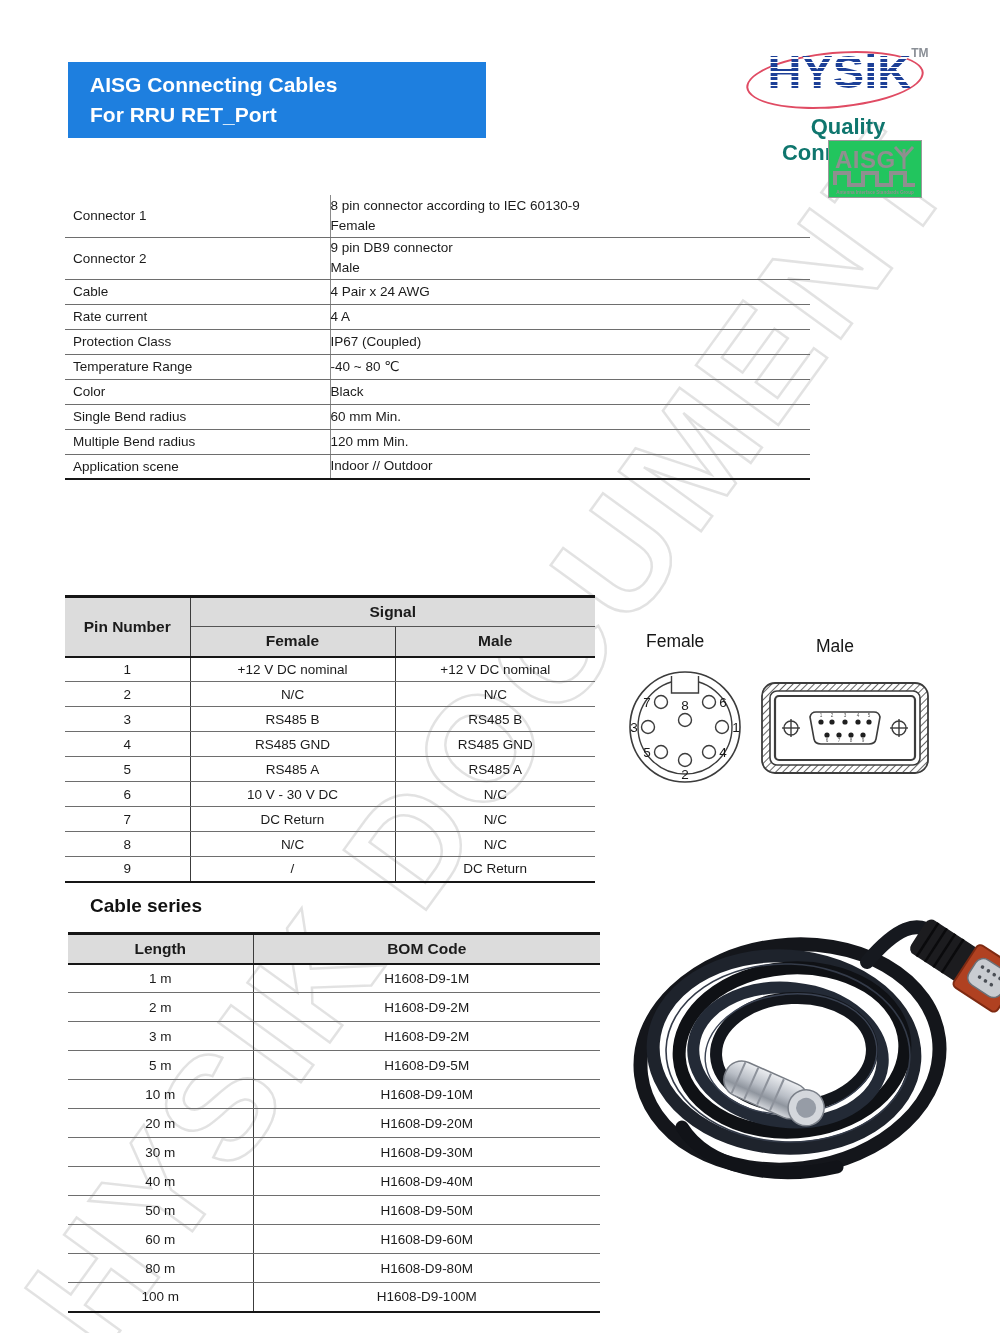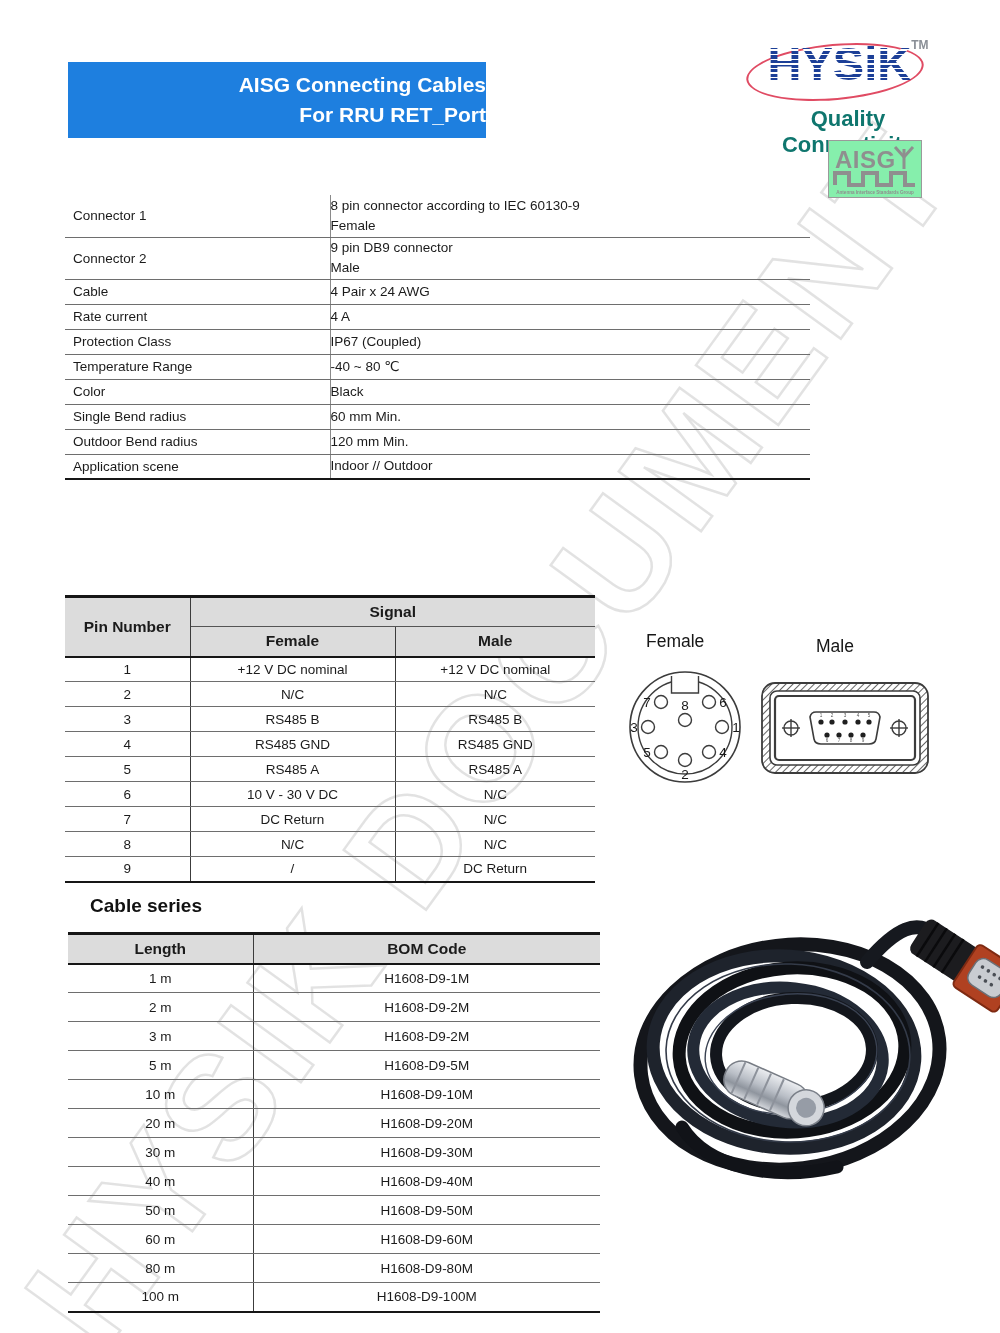--- a/index.html
+++ b/index.html
@@ -14,41 +14,41 @@
   .watermark {
     position:absolute; left:490px; top:735px; z-index:0;
     transform:translate(-50%,-50%) rotate(-54deg);
     font-size:148px; font-weight:bold; letter-spacing:8px; white-space:nowrap;
     color:transparent; -webkit-text-stroke:2.5px #dcdcdc; opacity:.8;
   }
 
   
   .title-box {
     left:68px; top:62px; width:418px; height:76px; background:#1e7fdf;
-    display:flex; flex-direction:column; justify-content:center; padding-left:22px;text-align:right;
+    display:flex; flex-direction:column; justify-content:center; padding-left:22px;
   }
   .title-box div { color:#ffffff; font-weight:bold; font-size:21px; line-height:1.45; }
 
   
-  .brand { left:748px; top:36px; width:200px; text-align:center; }
+  .brand { left:748px; top:44px; width:200px; text-align:center; }
   .brand-mark { position:relative; height:66px; }
   .brand-ellipse {
     position:absolute; left:-2px; top:8px; width:178px; height:56px;
     border:2px solid #e04b63; border-radius:50%; transform:rotate(-5deg);
   }
   .brand-word {
     position:relative; font-size:47px; font-weight:bold; letter-spacing:0px;
     background:repeating-linear-gradient(to bottom,#1c3f97 0 3.2px,#ffffff 3.2px 4.6px);
     -webkit-background-clip:text; background-clip:text; color:transparent;
   }
   .brand-tm { position:relative; font-size:12px; font-weight:bold; color:#8a8f96; vertical-align:top; top:2px; }
   .brand-tagline { margin-top:4px; font-size:22px; font-weight:bold; color:#0f766e; }
 
   
-  .aisg-logo { left:828px; top:140px; width:94px; height:58px; border:1px solid #9a9a9a; background:#86efac; }
+  .aisg-logo { left:828px; top:140px; width:94px; height:58px; border:1px solid #9a9a9a; background:#22c55e; }
 
   
   table { border-collapse:collapse; table-layout:fixed; z-index:1; position:absolute; }
   td { font-size:13.5px; color:#1b1b1b; vertical-align:middle; }
   .th { background:#dcdcdc; font-weight:bold; text-align:center; font-size:15.5px; }
 
   
   .spec-table { left:65px; top:195px; width:745px; }
   .spec-table .th-main { height:25px; border-top:3px solid #161616; border-bottom:2.5px solid #161616; }
   .spec-table .lbl { text-align:left; padding-left:8px; border-bottom:1px solid #6e6e6e; }
@@ -151,21 +151,21 @@
   </tr>
   <tr class="h1">
     <td class="lbl">Color</td>
     <td class="val">Black</td>
   </tr>
   <tr class="h1">
     <td class="lbl">Single Bend radius</td>
     <td class="val">60 mm Min.</td>
   </tr>
   <tr class="h1">
-    <td class="lbl">Outdoor Bend radius</td>
+    <td class="lbl">Multiple Bend radius</td>
     <td class="val">120 mm Min.</td>
   </tr>
   <tr class="h1 last">
     <td class="lbl">Application scene</td>
     <td class="val">Indoor // Outdoor</td>
   </tr>
 </tbody>
   </table>
 
 <table class="pin-table">

